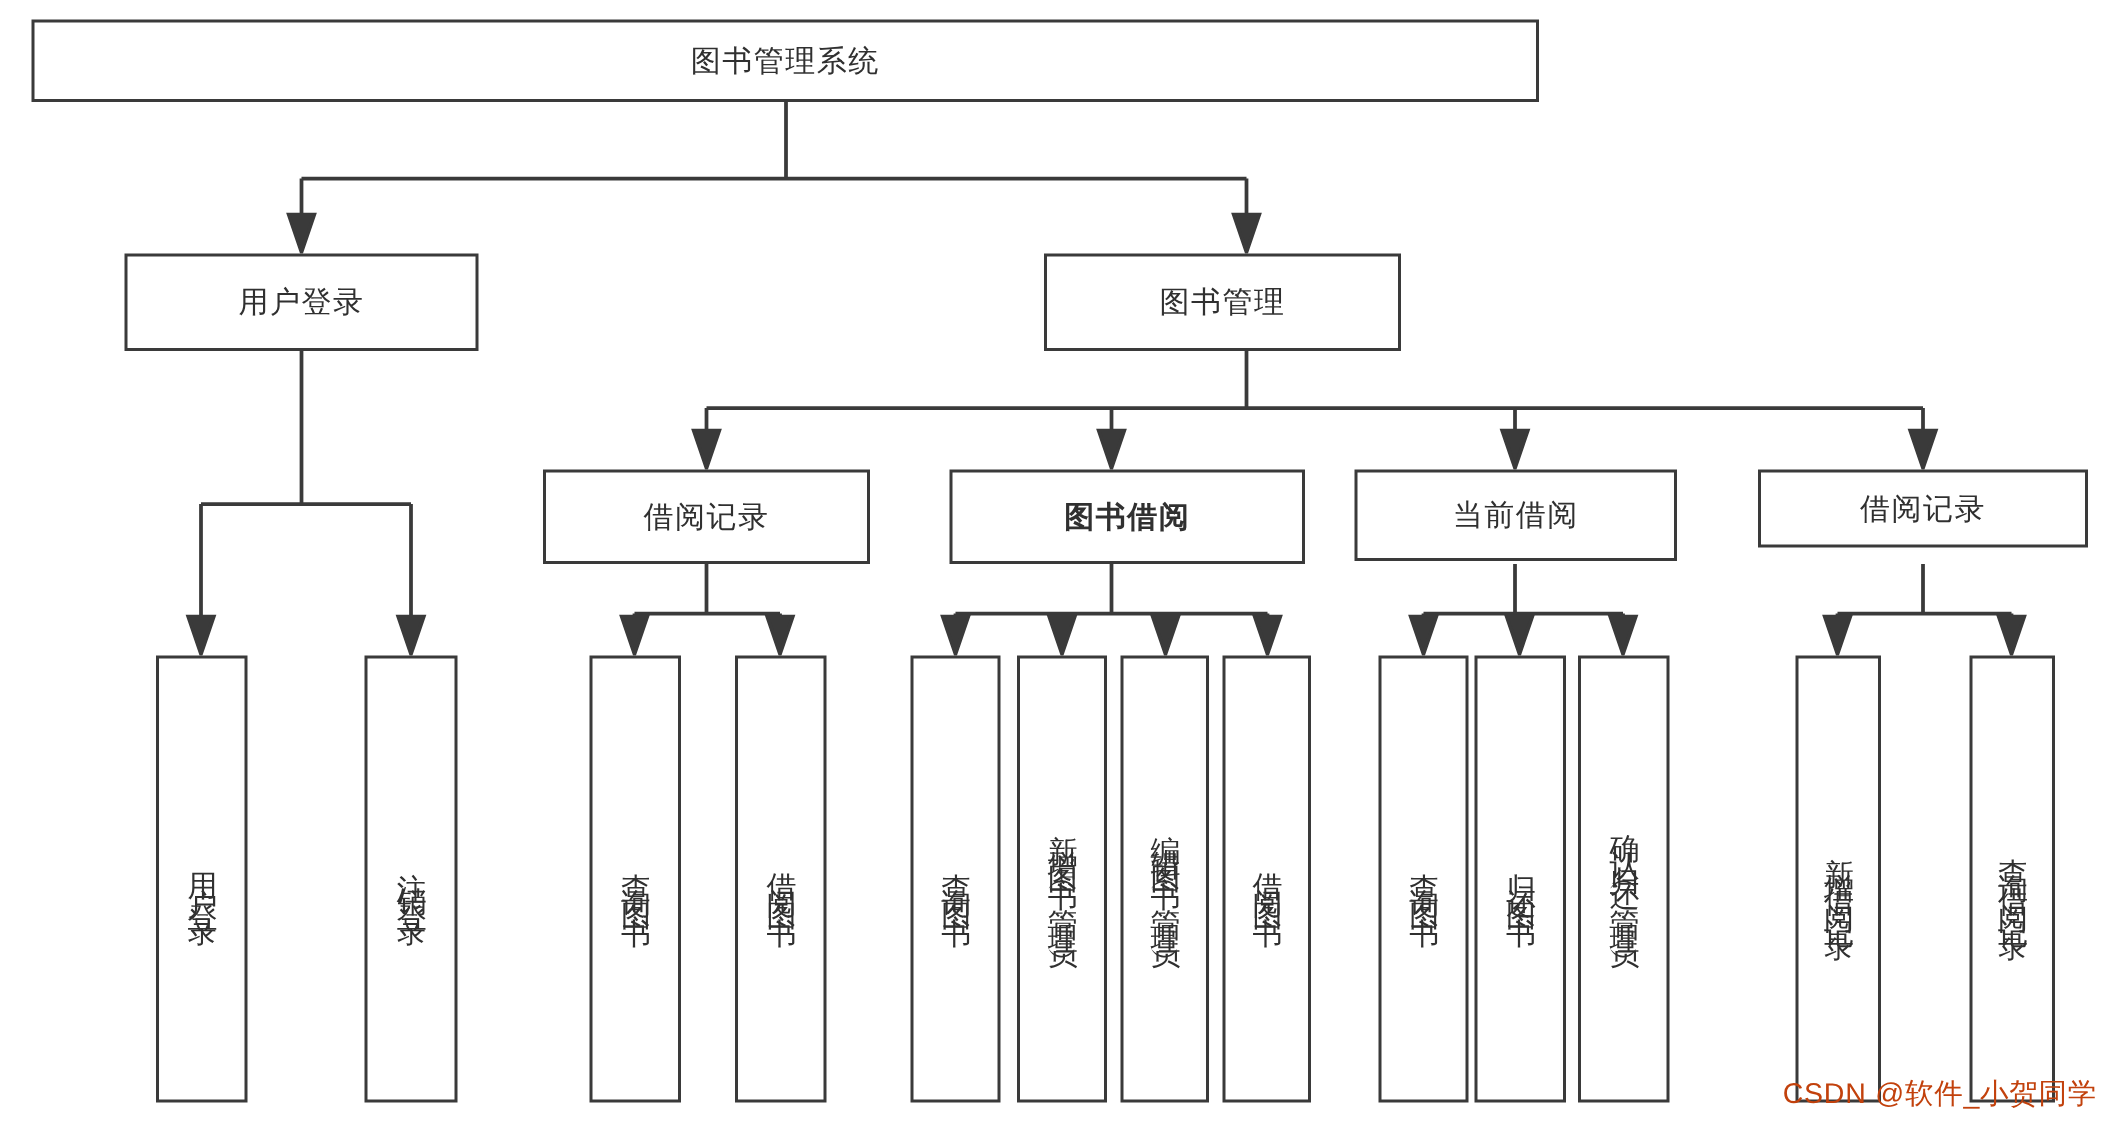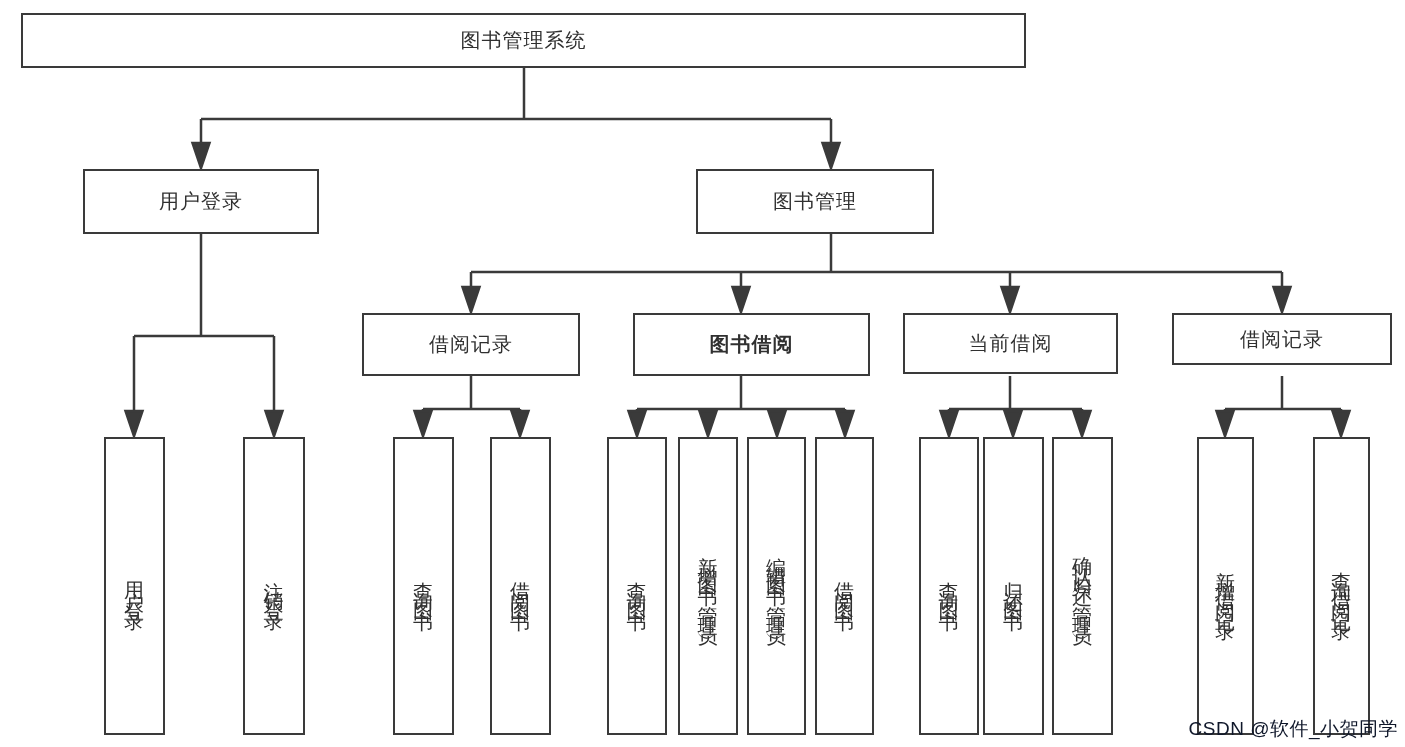--- a/index.html
+++ b/index.html
@@ -58,21 +58,21 @@
   .l-query-c      { left: 919px;  width: 60px; }
   .l-return-book  { left: 983px;  width: 61px; }
   .l-confirm      { left: 1052px; width: 61px; }
   .l-add-record   { left: 1197px; width: 57px; }
   .l-query-record { left: 1313px; width: 57px; }
   .watermark {
     position: absolute;
     right: 7px;
     bottom: 5px;
     font-size: 19px;
-    color: #0f172a;
+    color: #c2410c;
     letter-spacing: 0.5px;
   }
 </style>
 </head>
 <body>
 
 <div class="stage">
 
   <svg class="connector-layer" width="1405" height="747" viewBox="0 0 1405 747" fill="none" xmlns="http://www.w3.org/2000/svg">
     <g stroke="#3a3a3a" stroke-width="2.5" fill="#3a3a3a">

